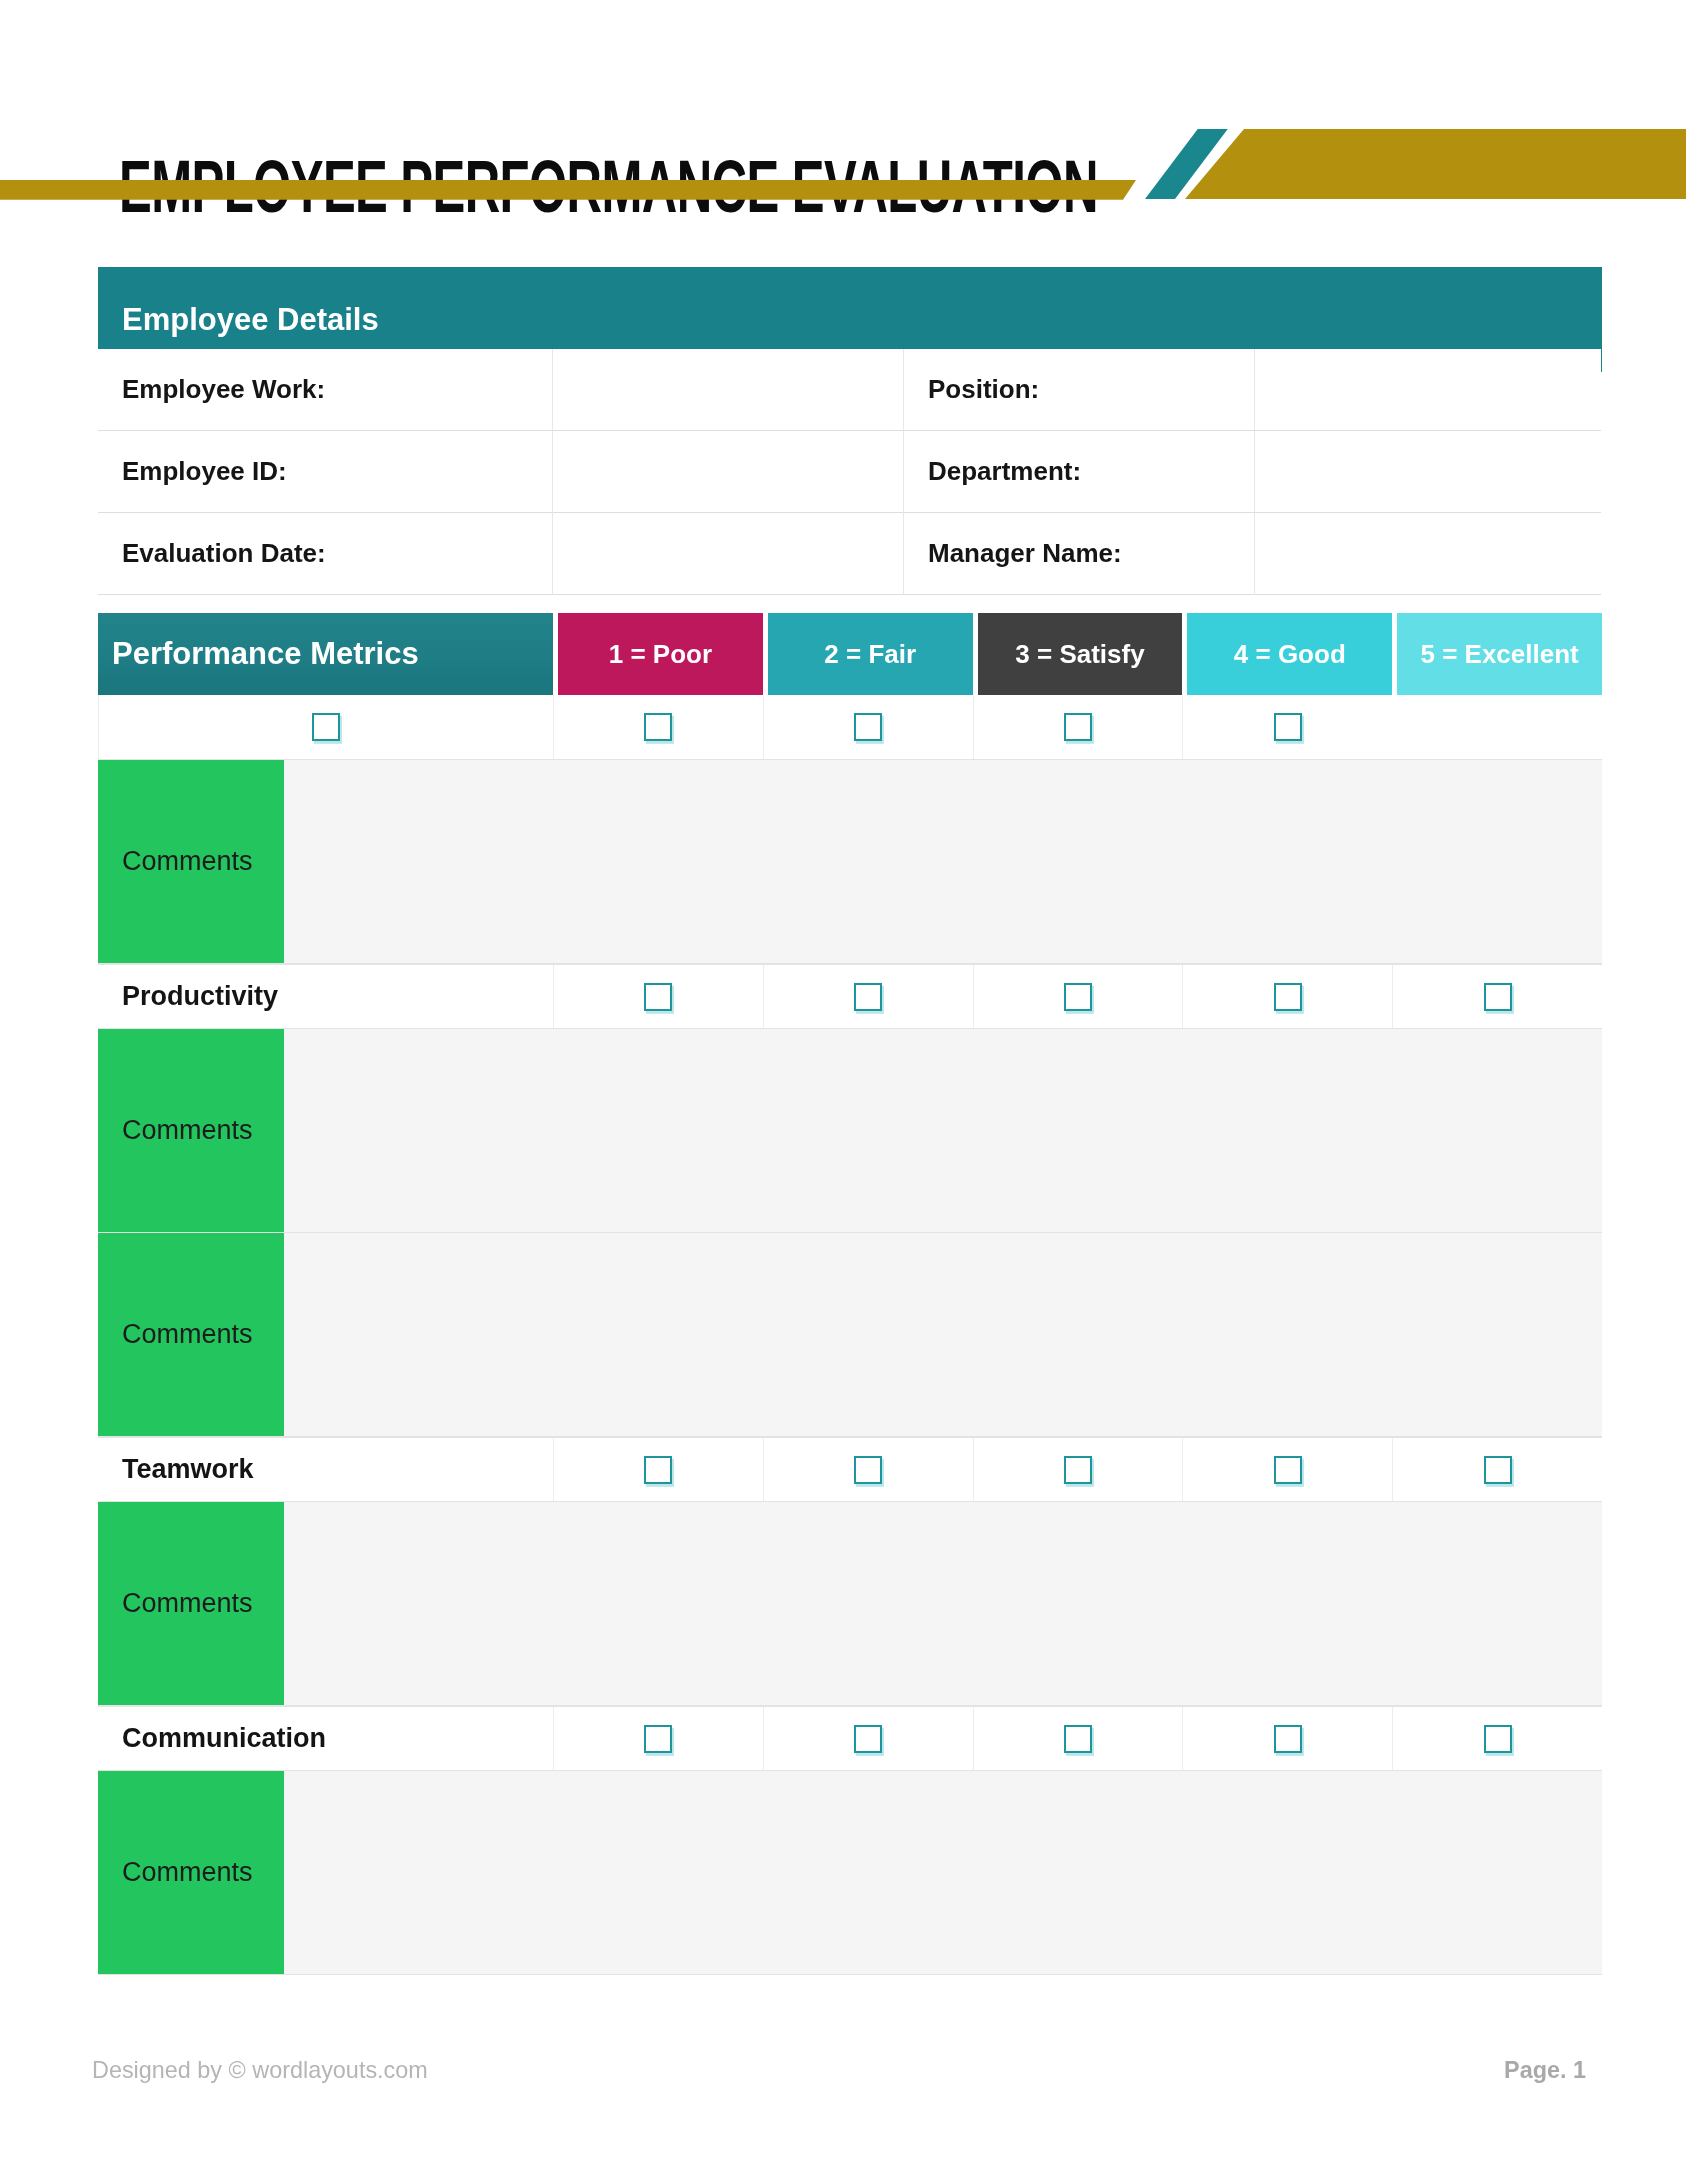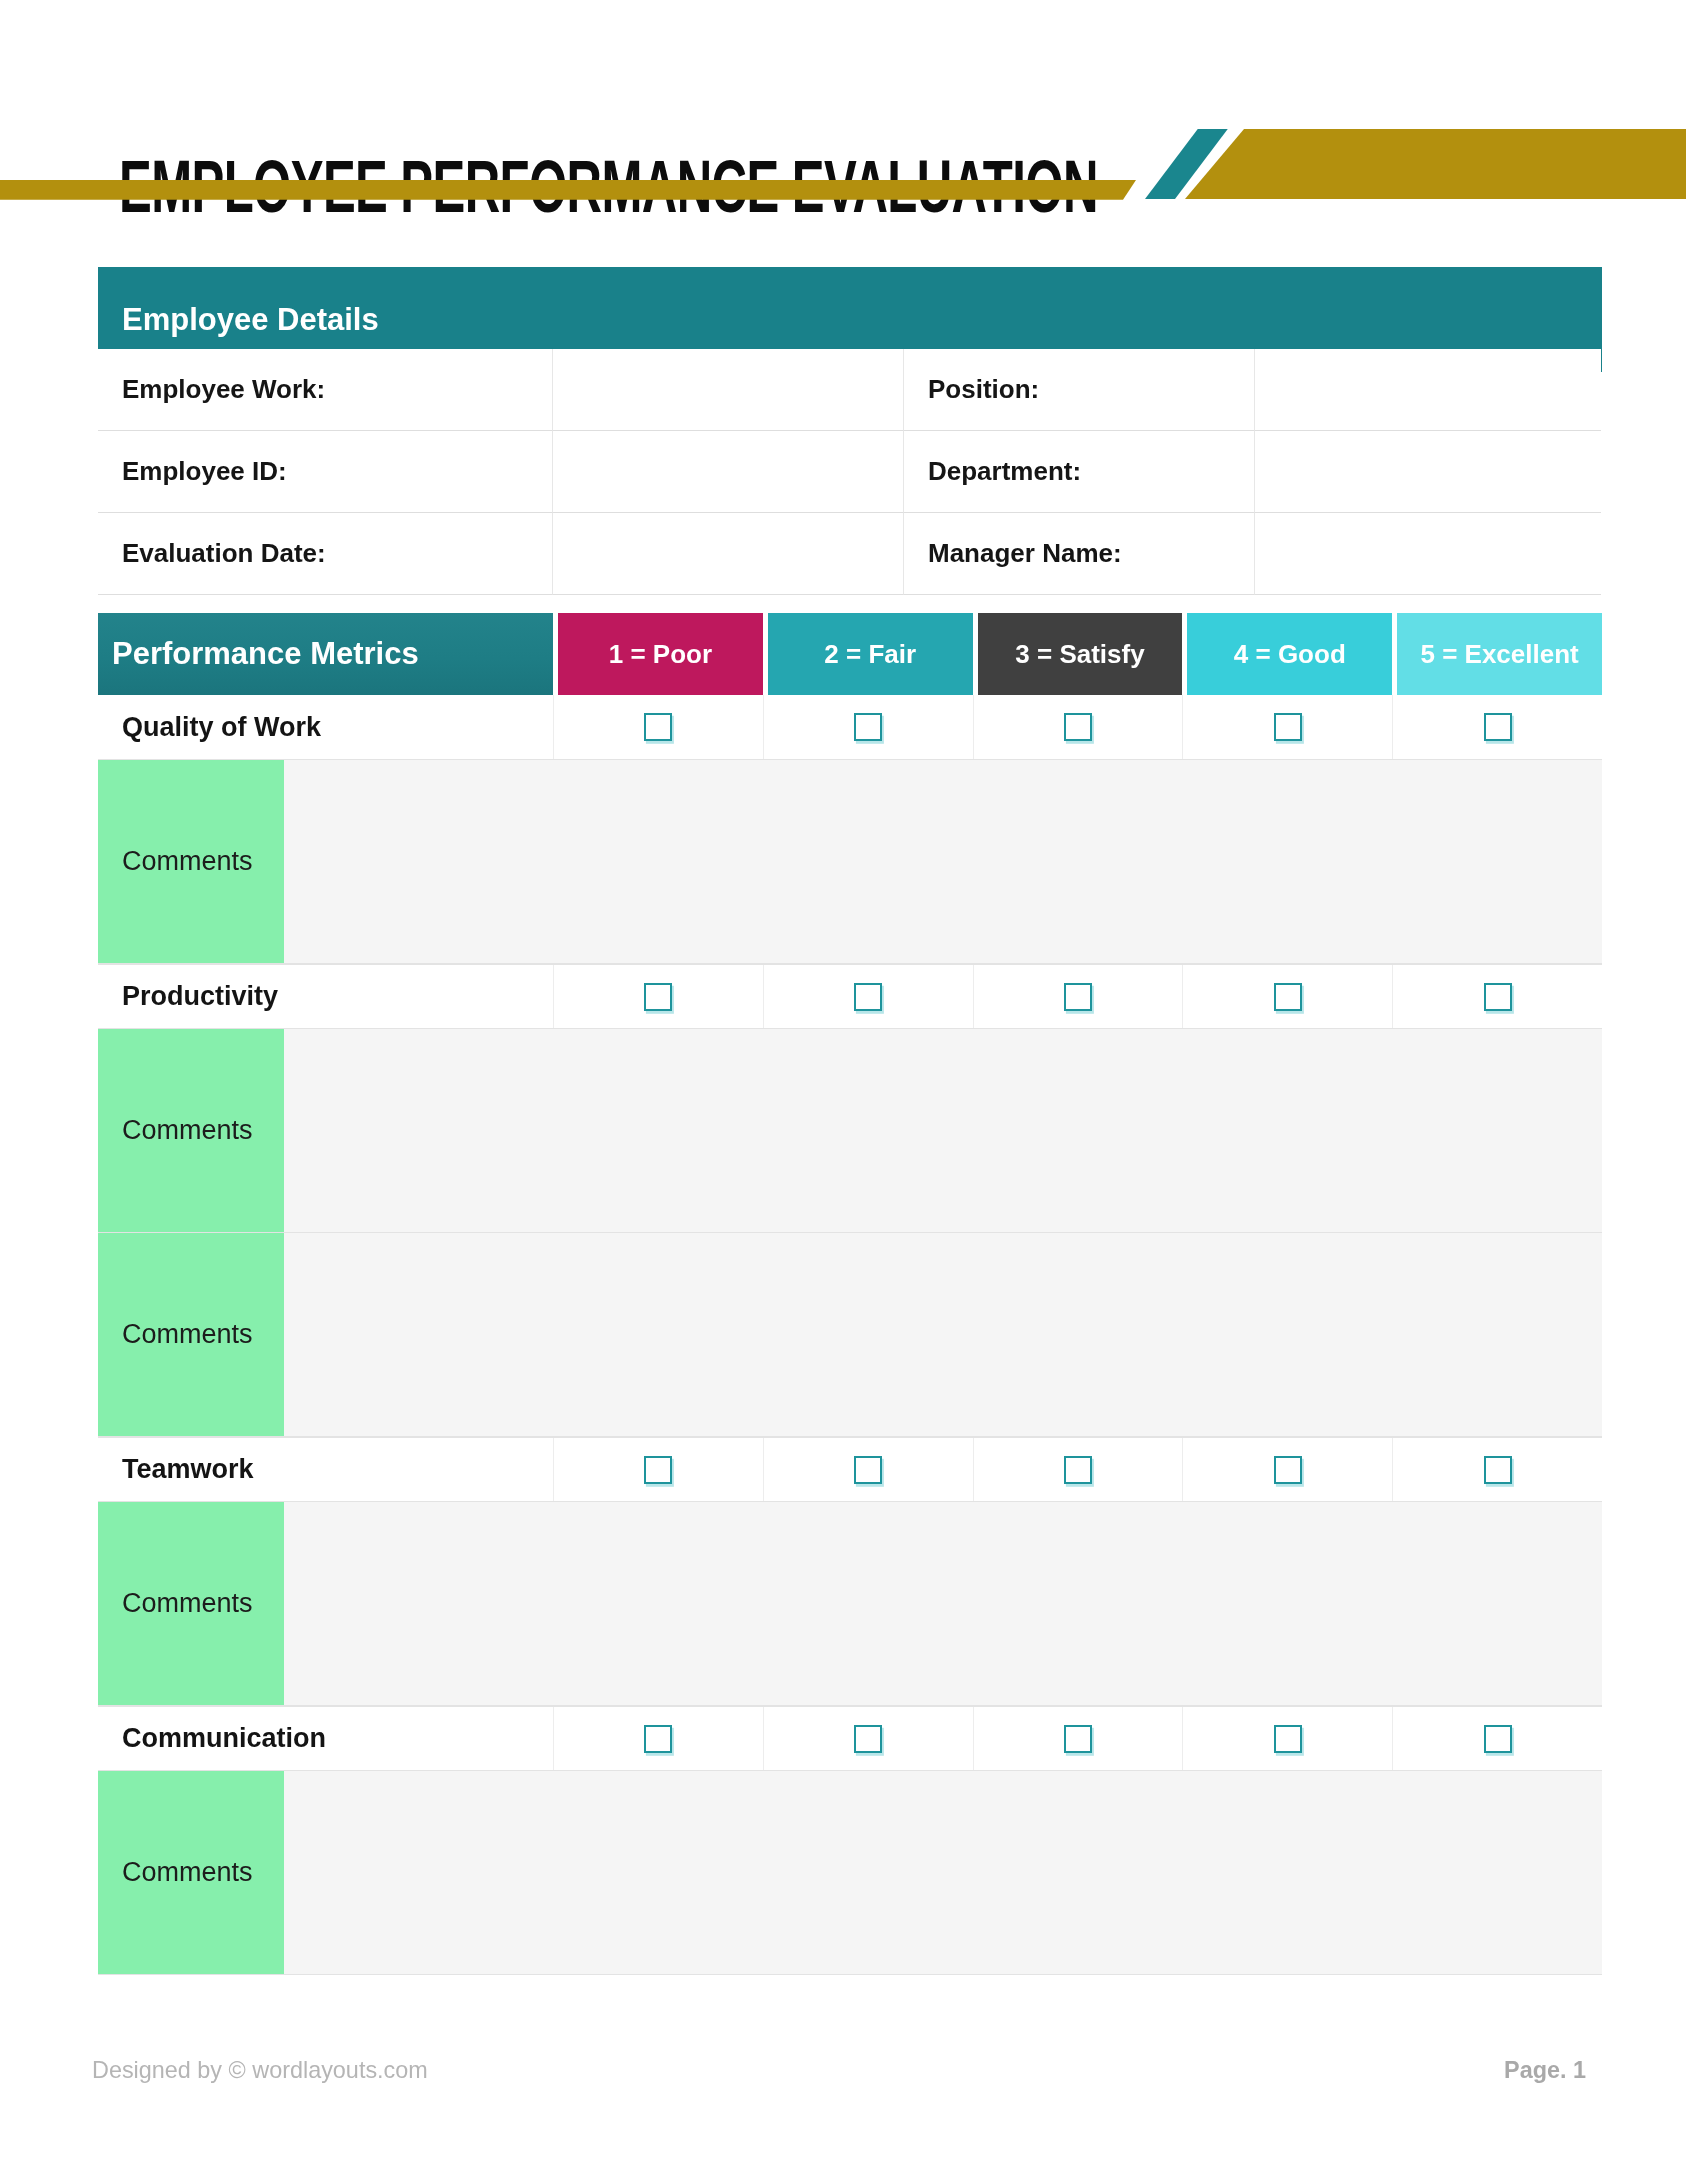--- a/index.html
+++ b/index.html
@@ -78,21 +78,21 @@
   .checkbox {
     display:inline-block; width:24px; height:24px; background:#ffffff;
     border:2.8px solid #1e949c; box-shadow:1.9px 2.8px 0 rgba(126,209,215,0.55);
     cursor:pointer;
   }
   .comment-row {
     display:grid; grid-template-columns:186px 1fr; height:204px;
     border-bottom:0.9px solid #e3e3e3; box-sizing:border-box;
   }
   .comment-label {
-    background:#86efac; display:flex; align-items:center; padding-left:24px;
+    background:#22c55e; display:flex; align-items:center; padding-left:24px;
     box-sizing:border-box; font-size:27px; font-weight:400; color:#1c1c1c;
   }
   .comment-box { background:#f5f5f5; font-size:24px; color:#333; padding:13px 17px; box-sizing:border-box; }
 
   
   .footer {
     position:absolute; left:92px; top:2057px; width:1494px;
     display:flex; justify-content:space-between; align-items:center;
     font-size:23.4px; color:#b5b5b5;
   }
@@ -132,21 +132,20 @@
     <div class="perf-header">
       <div class="perf-title">Performance Metrics</div>
       <div class="rating-cell" style="background: #be185d;">1 = Poor</div>
       <div class="rating-cell" style="background: rgb(37, 166, 176);">2 = Fair</div>
       <div class="rating-cell" style="background: #404040;">3 = Satisfy</div>
       <div class="rating-cell" style="background: rgb(56, 206, 218);">4 = Good</div>
       <div class="rating-cell" style="background: rgb(98, 222, 230);">5 = Excellent</div>
     </div>
 
     <div class="metric-row first">
-      <div class="metric-name">Quality of Work</div>
       <div class="check-cell">
           <span class="checkbox"></span>
         </div>
       <div class="check-cell">
           <span class="checkbox"></span>
         </div>
       <div class="check-cell">
           <span class="checkbox"></span>
         </div>
       <div class="check-cell">

